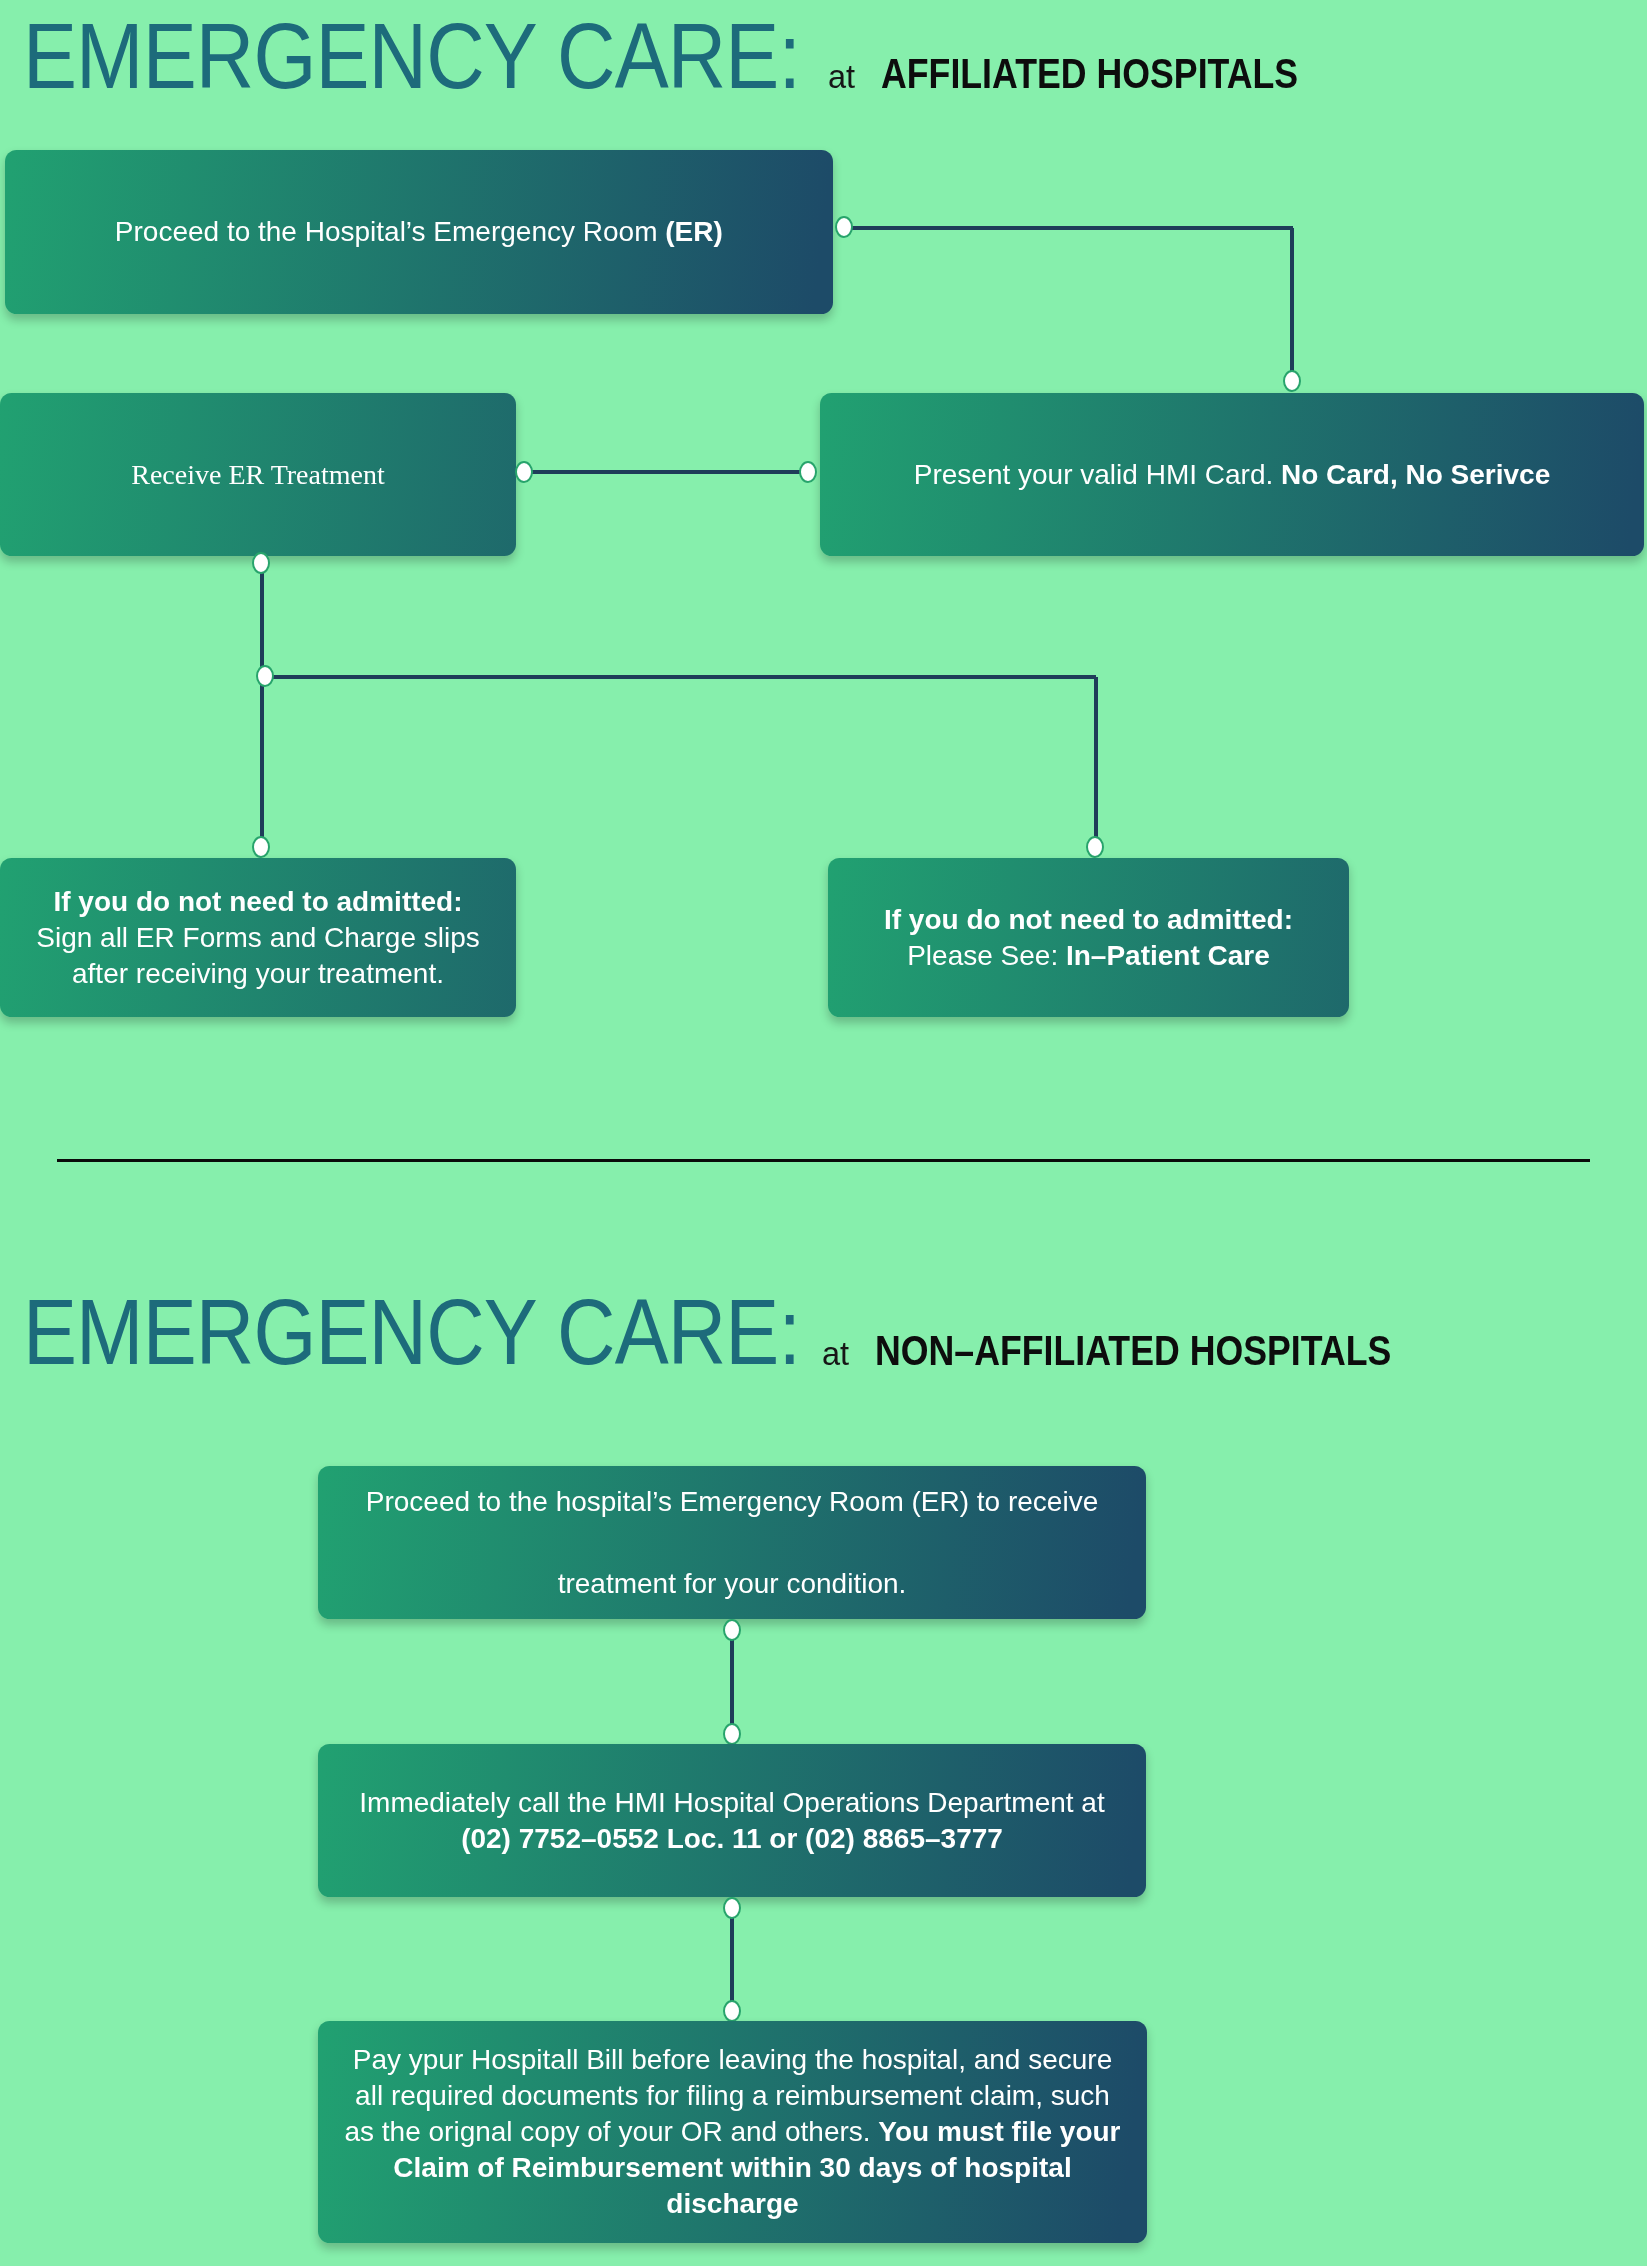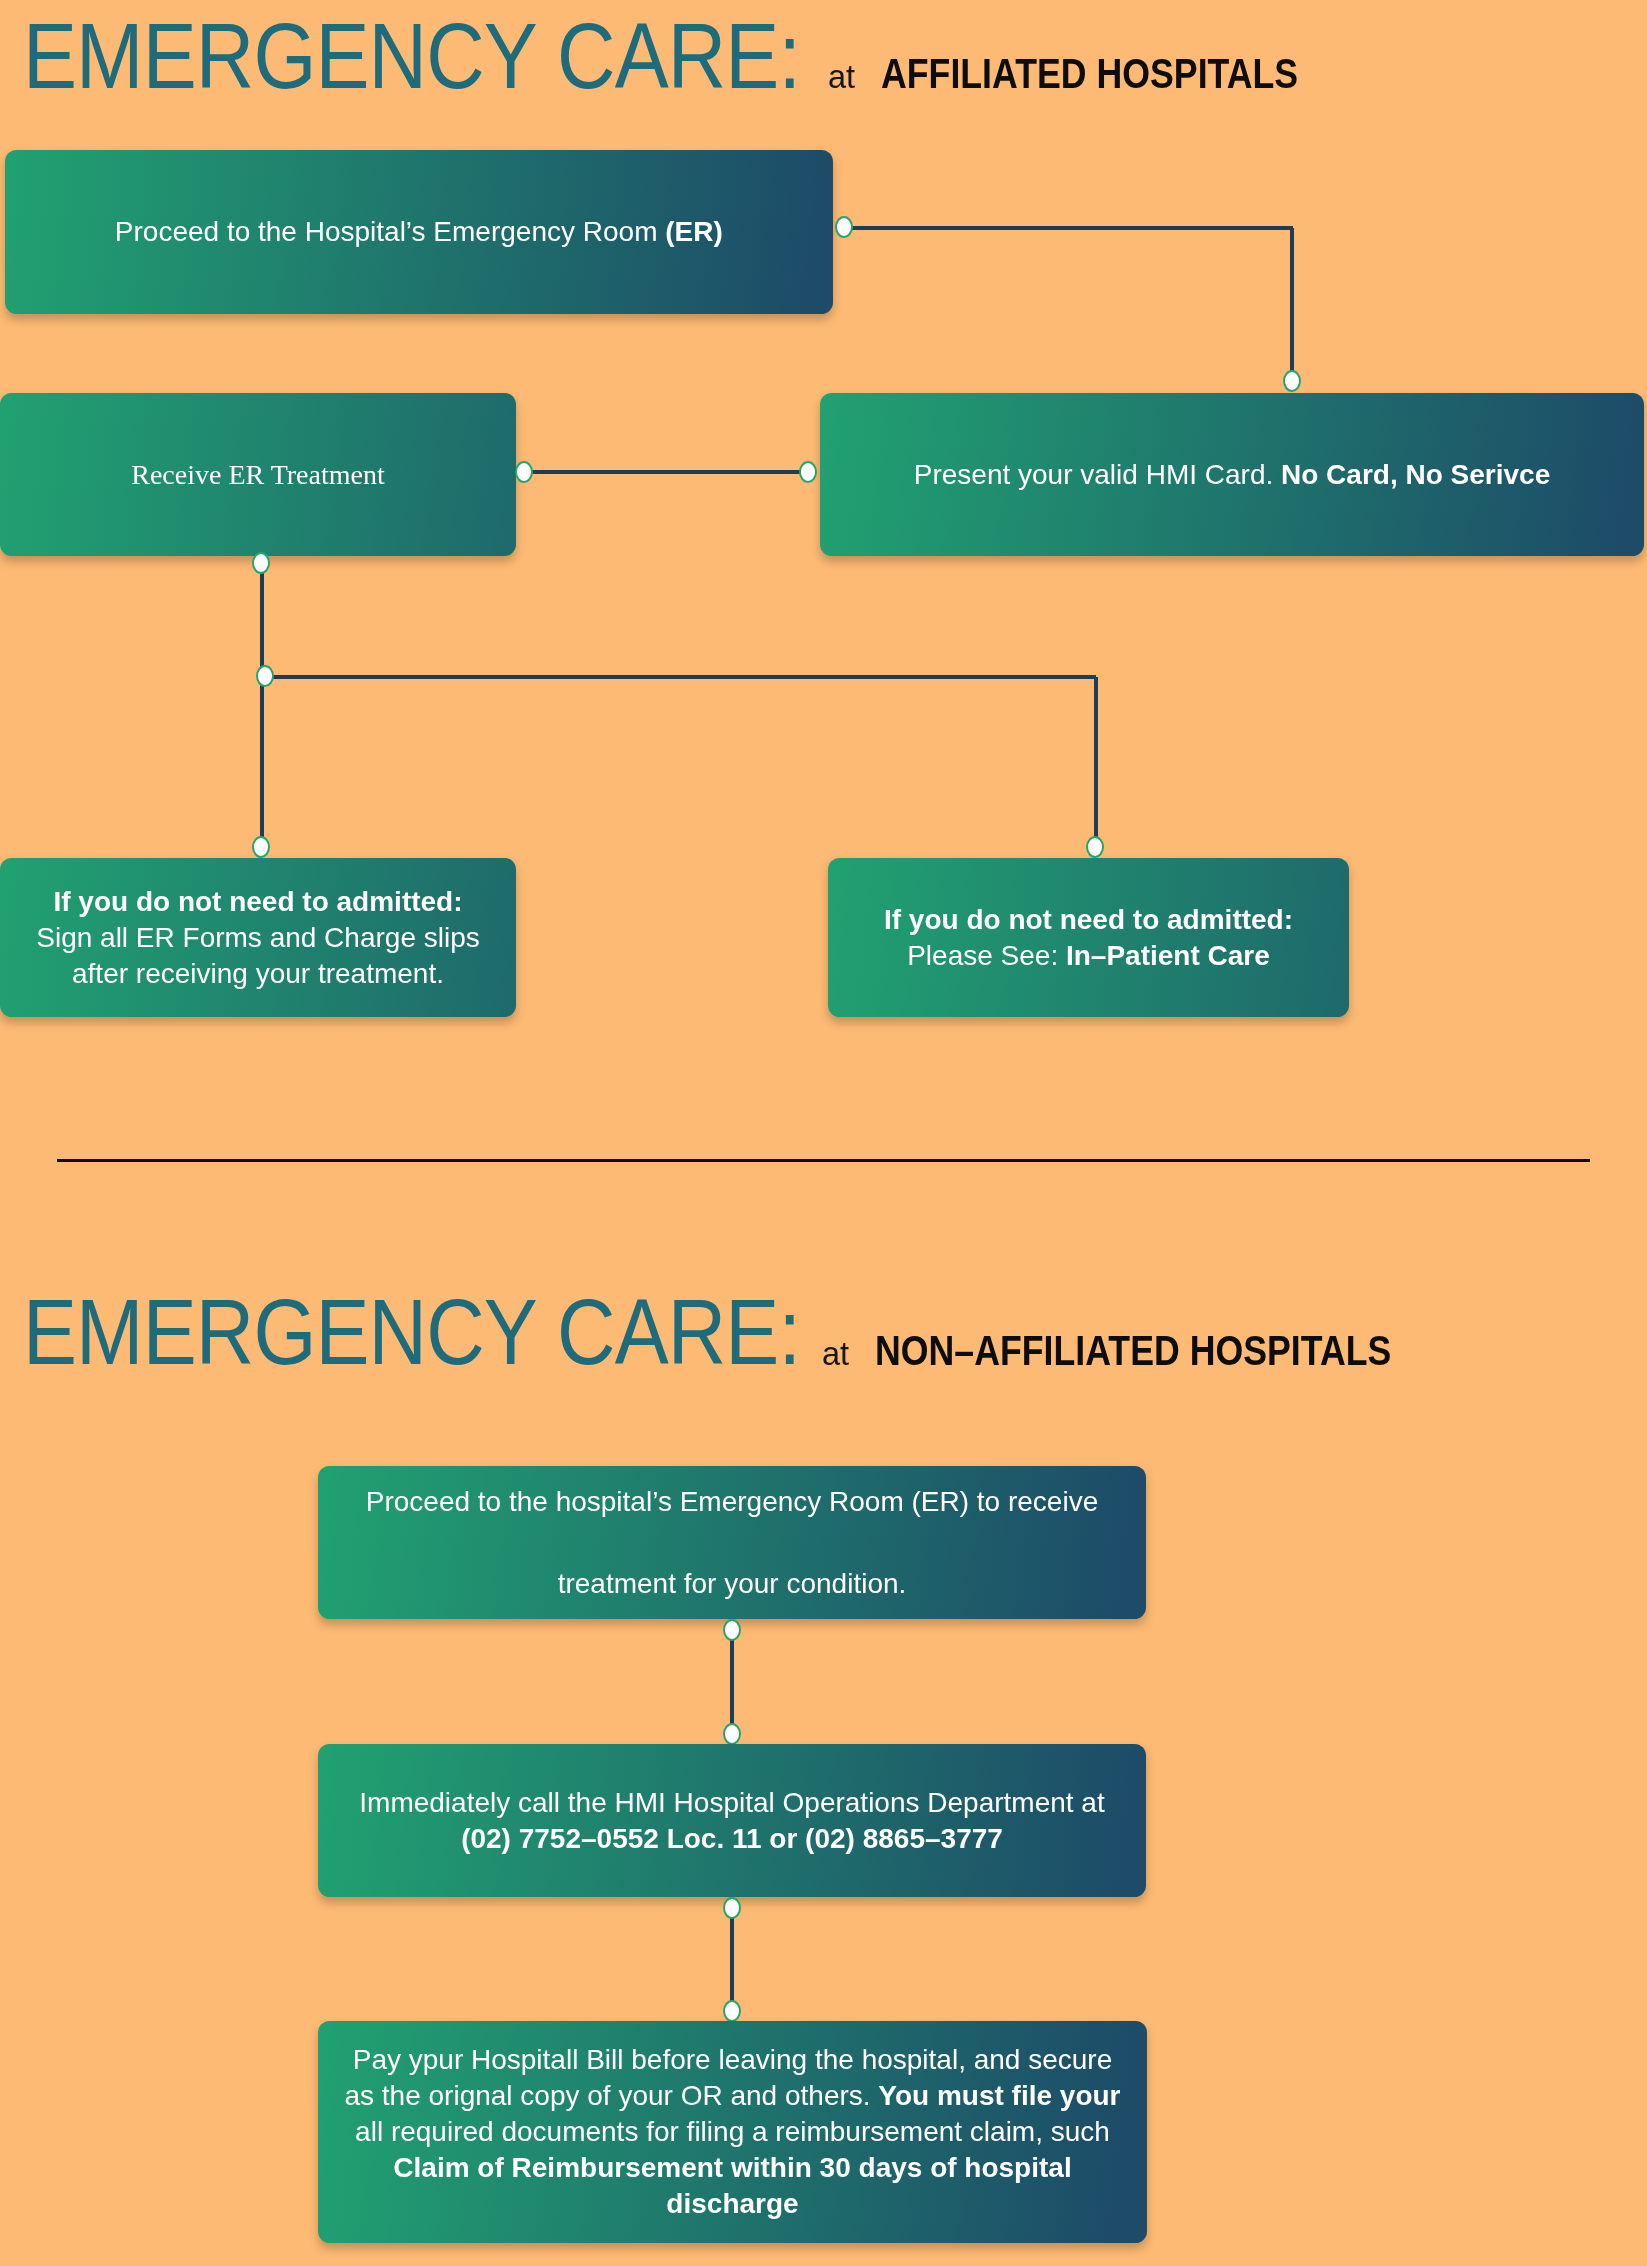--- a/index.html
+++ b/index.html
@@ -1,20 +1,20 @@
 <!DOCTYPE html>
 <html><head>
 <meta charset="utf-8">
 <style>
   html,body { margin:0; padding:0; background:#ffffff; }
   #canvas {
     position:relative;
     width:1648px;
     height:2266px;
-    background:#fdba74;
+    background:#86efac;
     font-family:"Liberation Sans", sans-serif;
     overflow:hidden;
   }
 
   
   .title-big {
     position:absolute;
     display:inline-block;
     font-size:92px;
     font-weight:400;
@@ -165,22 +165,22 @@
     <div>Immediately call the HMI Hospital Operations Department at</div>
     <div><b>(02) 7752–0552 Loc. 11  or (02) 8865–3777</b></div>
   </div>
 
   <div class="cline" style="left:730px; top:1916px; width:3.8px; height:86px;"></div>
   <div class="cnode" style="left:723px; top:1897px;"></div>
   <div class="cnode" style="left:723px; top:2000px;"></div>
 
   <div class="nodebox" style="left:318px; top:2021px; width:829px; height:222px;">
     <div>Pay ypur Hospitall Bill before leaving the hospital, and secure</div>
+    <div>all required documents for filing a reimbursement claim, such</div>
     <div>
       <span>as the orignal copy of your OR and others. </span><b>You must file your</b>
     </div>
-    <div>all required documents for filing a reimbursement claim, such</div>
     <div><b>Claim of Reimbursement within 30 days of hospital</b></div>
     <div><b>discharge</b></div>
   </div>
 
 </div>
 
 
 </body></html>

